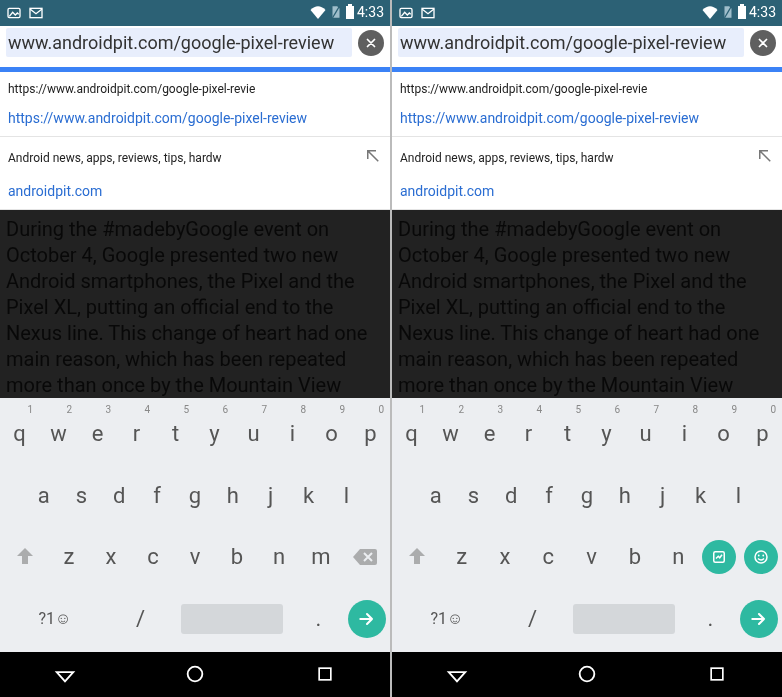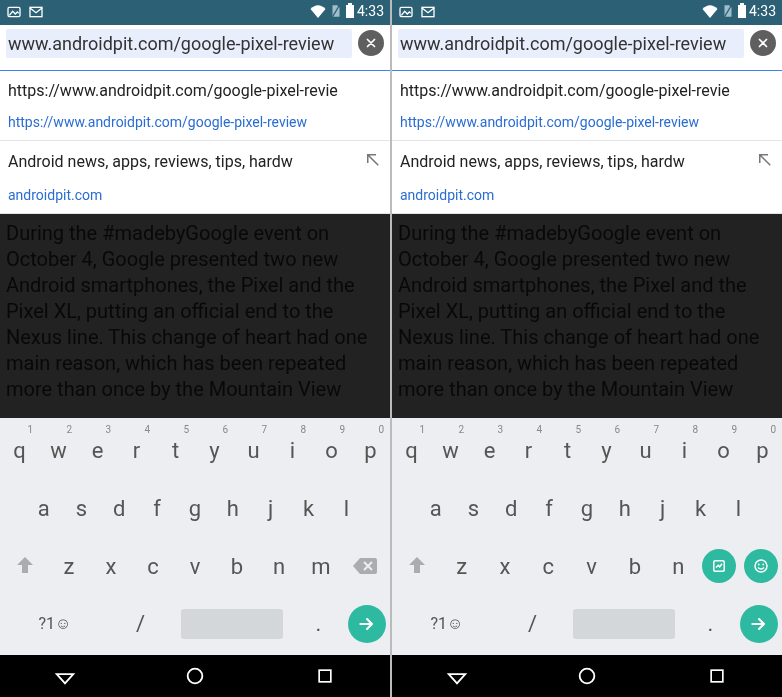--- a/index.html
+++ b/index.html
@@ -7,38 +7,38 @@
   .canvas { width: 782px; height: 697px; display: flex; gap: 2px; background: #bbb; }
   .phone { flex: 1; display: flex; flex-direction: column; background: #fff; overflow: hidden; }
   
   .status { background: #2c6175; height: 28px; display: flex; align-items: center;
             color: #fff; font-size: 14px; padding: 0 6px; }
   .status .left { display: flex; gap: 6px; align-items: center; }
   .status .right { margin-left: auto; display: flex; gap: 2px; align-items: flex-start; }
   .ic { display: inline-flex; align-items: center; justify-content: center; }
   
   .urlbar { background: #fff; padding: 8px 6px 16px 6px; display: flex; align-items: center;
-            border-bottom: 1px solid #3b82f6; height: 46px; }
+            border-bottom: 5px solid #3b82f6; height: 46px; }
   .urlinput { flex: 1; border: none; outline: none; font-size: 18px;
               color: #333; background: #e8eefc; padding: 4px 2px; border-radius: 2px;
               white-space: nowrap; overflow: hidden; }
   .clearbtn { width: 26px; height: 26px; border-radius: 50%; background: #5f5f5f;
               display: flex; align-items: center; justify-content: center; margin-left: 6px;
               cursor: pointer; }
   
   .sug { border-bottom: 1px solid #e4e4e4; padding: 10px 8px; }
   .sug .row { display: flex; align-items: center; }
-  .sug .title { flex: 1; font-size: 16px; color: #222; white-space: nowrap;
+  .sug .title { flex: 1; font-size: 12px; color: #222; white-space: nowrap;
                 overflow: hidden; text-overflow: clip; }
   .sug .sub { font-size: 14px; color: #2a6dd2; margin-top: 14px; white-space: nowrap;
               overflow: hidden; }
   .sug .arrow { color: #666; font-size: 18px; padding-left: 6px; }
   
   .article { flex: 1; background: #444; color: #ddd; font-size: 20px; line-height: 1.3;
-             padding: 6px 6px 16px 6px; position: relative; }
+             padding: 6px 6px 0 6px; position: relative; }
   .article .txt { color: #111; }
   .article .dim { position: absolute; inset: 0; background: rgba(0,0,0,0.5); }
   
   .kbd { background: #eceef1; height: 268px; display: flex; flex-direction: column;
          padding: 4px 0 2px 0; }
   .krow { flex: 1; display: flex; align-items: center; justify-content: center; gap: 4px;
           padding: 0 4px; }
   .krow.r1 { gap: 0; padding: 0; }
   .key { flex: 1; display: flex; flex-direction: column; align-items: center;
          justify-content: center; height: 100%; position: relative; cursor: pointer;

